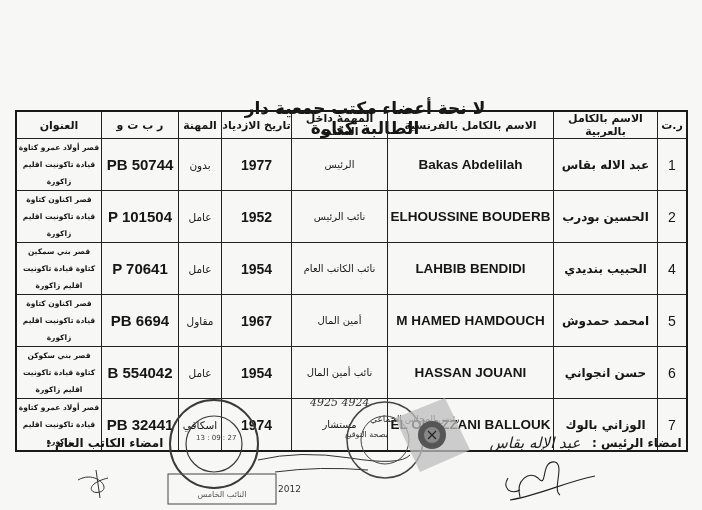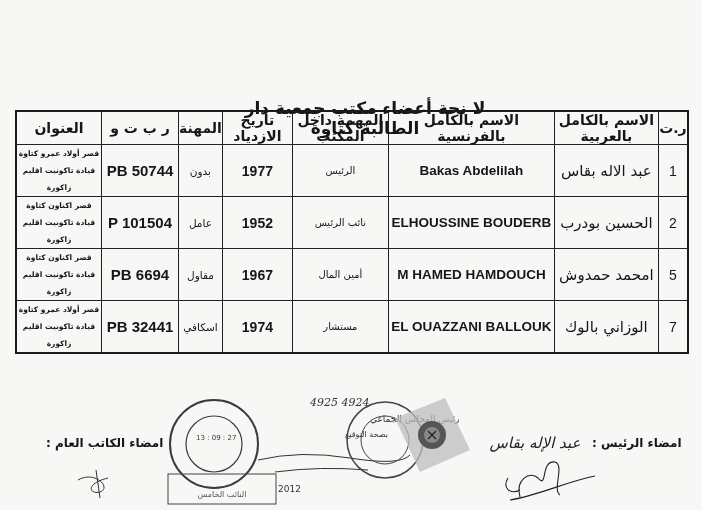--- a/index.html
+++ b/index.html
@@ -18,38 +18,38 @@
   table.members {
     position: absolute; left: 15px; top: 110px;
     border-collapse: collapse; direction: ltr;
     border: 2px solid #1a1a1a;
   }
   table.members th, table.members td {
     border: 1.5px solid #222;
     padding: 0; text-align: center; vertical-align: middle;
   }
   table.members th {
-    height: 23px; font-size: 14px; font-weight: bold; direction: rtl;
+    height: 23px; font-size: 11px; font-weight: bold; direction: rtl;
   }
   table.members td { height: 37px; }
   .c-addr { width: 84px; }
   .c-cin { width: 76px; }
   .c-job { width: 42px; }
   .c-year { width: 69px; }
   .c-role { width: 95px; }
   .c-fr { width: 165px; margin-top: 16px; }
   .c-ar { width: 103px; }
   .c-num { width: 28px; }
   td.addr { font-size: 7.5px; font-weight: bold; direction: rtl; line-height: 17px; padding: 0 2px; }
   td.cin { font-family: "Liberation Sans", sans-serif; font-weight: bold; font-size: 15px; text-align: left; padding-left: 3px; }
   td.job { font-size: 10.5px; direction: rtl; }
   td.year { font-family: "Liberation Sans", sans-serif; font-weight: bold; font-size: 14px; }
   td.role { font-size: 10px; direction: rtl; text-align: right; padding-right: 2px; }
   td.fr { font-family: "Liberation Sans", sans-serif; font-weight: bold; font-size: 13.5px; text-align: left; padding-left: 2px; white-space: nowrap; }
-  td.ar { font-size: 15px; direction: rtl; text-align: right; padding-right: 3px; }
+  td.ar { font-size: 12px; direction: rtl; text-align: right; padding-right: 3px; font-weight: bold; }
   td.num { font-family: "Liberation Sans", sans-serif; font-size: 14px; }
 
   .sig-label { position: absolute; font-weight: bold; font-size: 12px; direction: rtl; }
   .sig-president { left: 592px; top: 436px; }
   .sig-secretary { left: 46px; top: 436px; }
   .svg-layer { position: absolute; left: 0; top: 0; }
   .stamp-text { font-family: "DejaVu Sans", sans-serif; }
 </style>
 </head>
 <body>
@@ -84,28 +84,48 @@
       <td class="addr">قصر اكناون كتاوة قيادة تاكونيت اقليم زاكورة</td>
       <td class="cin">P 101504</td>
       <td class="job">عامل</td>
       <td class="year">1952</td>
       <td class="role">نائب الرئيس</td>
       <td class="fr">ELHOUSSINE BOUDERB</td>
       <td class="ar">الحسين بودرب</td>
       <td class="num">2</td>
     </tr>
     <tr>
+      <td class="addr">قصر بني سمكين كتاوة قيادة تاكونيت اقليم زاكورة</td>
+      <td class="cin">P 70641</td>
+      <td class="job">عامل</td>
+      <td class="year">1954</td>
+      <td class="role">نائب الكاتب العام</td>
+      <td class="fr">LAHBIB BENDIDI</td>
+      <td class="ar">الحبيب بنديدي</td>
+      <td class="num">4</td>
+    </tr>
+    <tr>
       <td class="addr">قصر اكناون كتاوة قيادة تاكونيت اقليم زاكورة</td>
       <td class="cin">PB 6694</td>
       <td class="job">مقاول</td>
       <td class="year">1967</td>
       <td class="role">أمين المال</td>
       <td class="fr">M HAMED HAMDOUCH</td>
       <td class="ar">امحمد حمدوش</td>
       <td class="num">5</td>
+    </tr>
+    <tr>
+      <td class="addr">قصر بني سكوكن كتاوة قيادة تاكونيت اقليم زاكورة</td>
+      <td class="cin">B 554042</td>
+      <td class="job">عامل</td>
+      <td class="year">1954</td>
+      <td class="role">نائب أمين المال</td>
+      <td class="fr">HASSAN JOUANI</td>
+      <td class="ar">حسن انجواني</td>
+      <td class="num">6</td>
     </tr>
     <tr>
       <td class="addr">قصر أولاد عمرو كتاوة قيادة تاكونيت اقليم زاكورة</td>
       <td class="cin">PB 32441</td>
       <td class="job">اسكافي</td>
       <td class="year">1974</td>
       <td class="role">مستشار</td>
       <td class="fr">EL OUAZZANI BALLOUK</td>
       <td class="ar">الوزاني بالوك</td>
       <td class="num">7</td>

